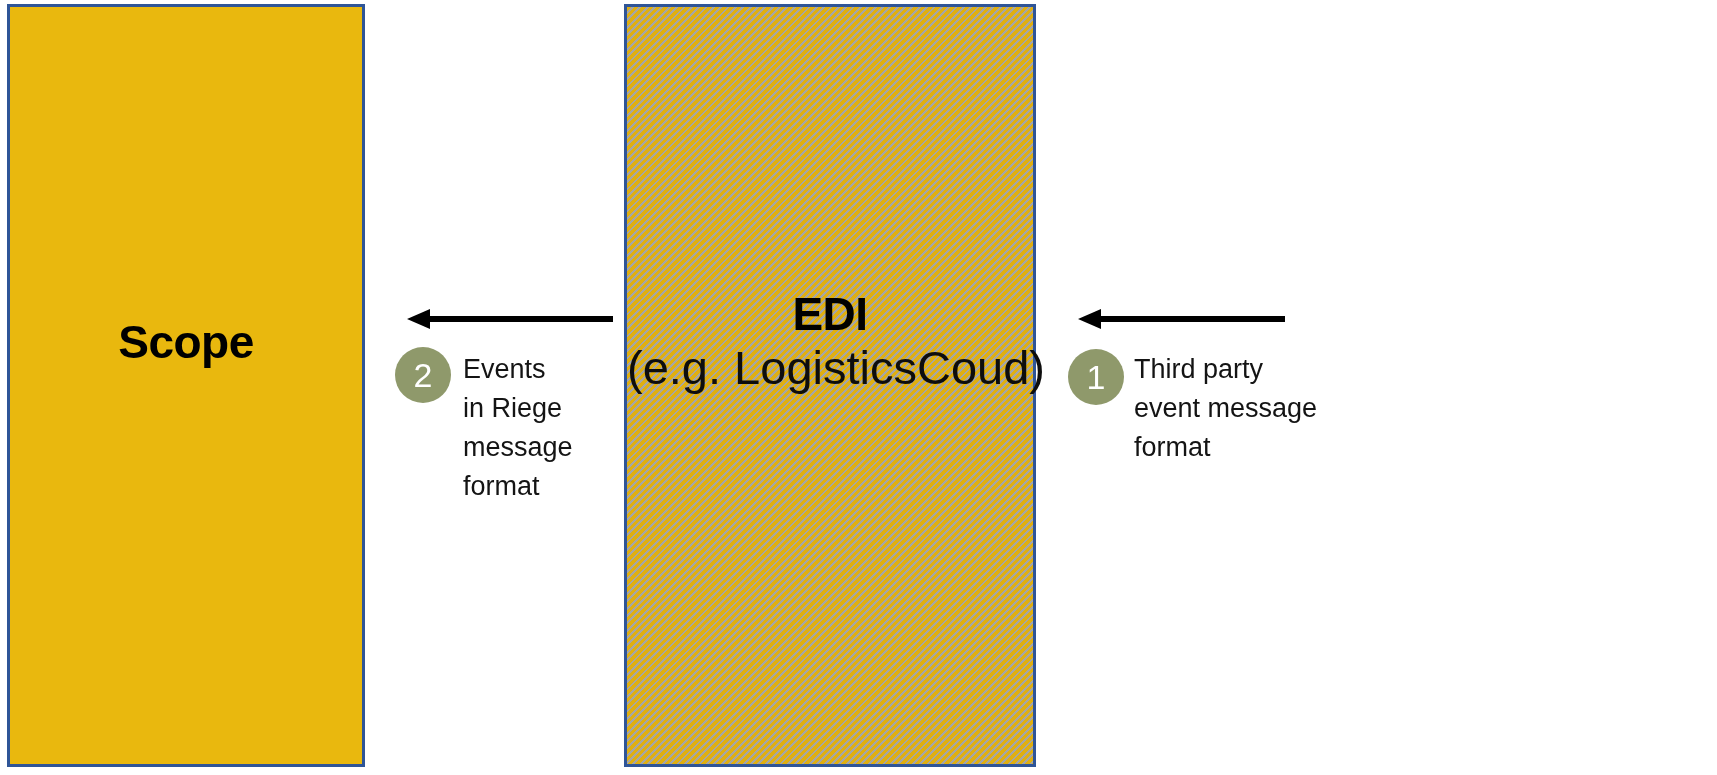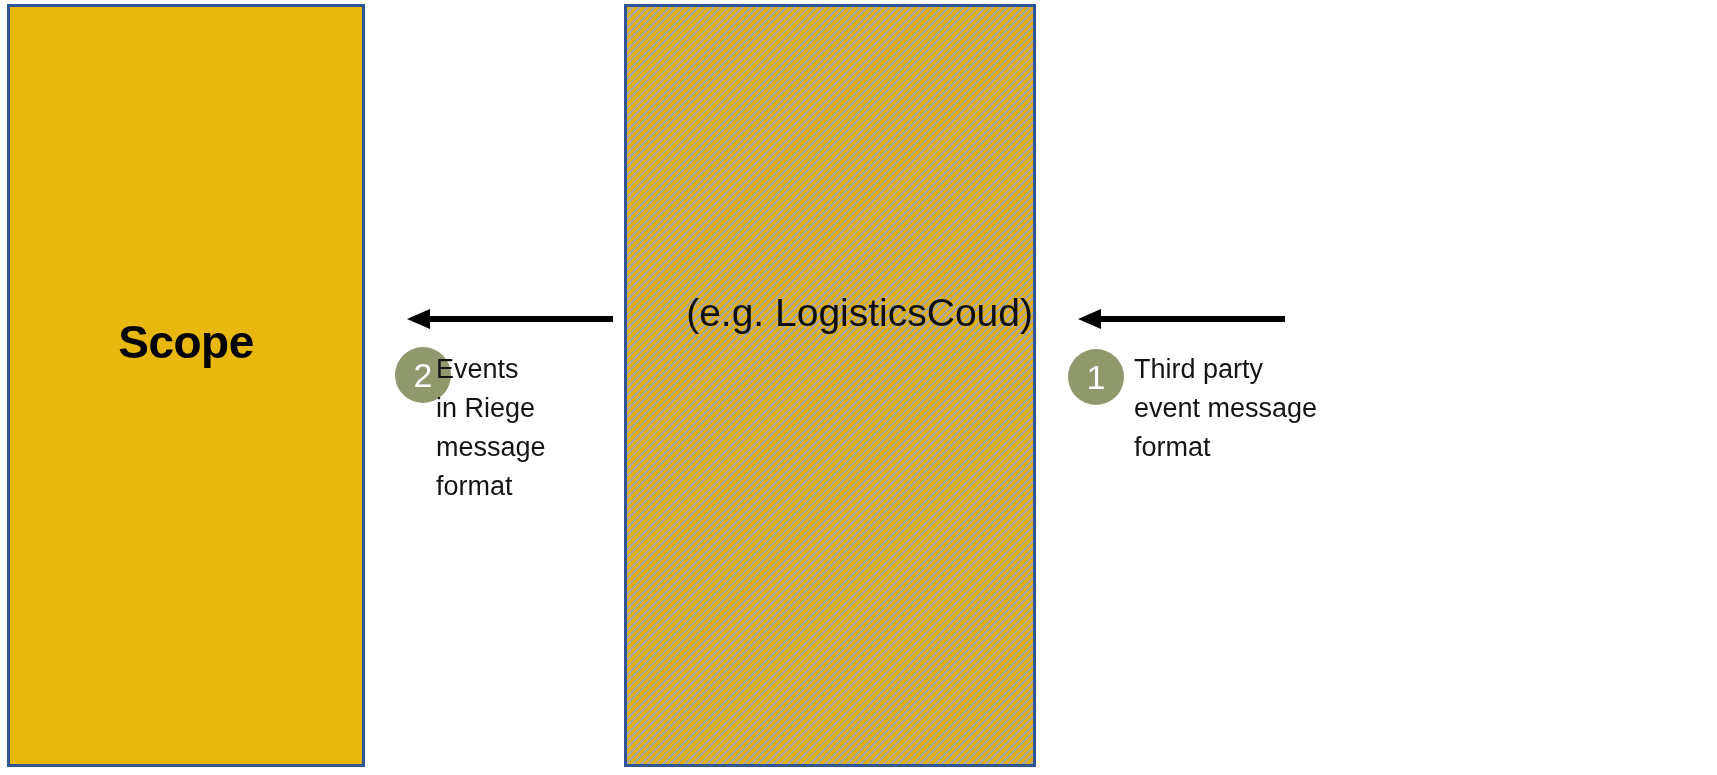--- a/index.html
+++ b/index.html
@@ -68,23 +68,23 @@
     position: absolute;
     left: 0;
     right: 0;
     text-align: center;
   }
   .converter .title-block { top: 280px; }
   .provider  .title-block { top: 272px; }
   .subtitle {
     color: #0d0d0d;
     font-weight: 400;
-    font-size: 39px;
+    font-size: 47px;
     line-height: 52px;
-    text-align: right;
+    text-align: left;
     white-space: nowrap;
   }
 
   
   .arrow {
     position: absolute;
     height: 20px;
     top: 309px;
   }
   .arrow .shaft {
@@ -127,34 +127,35 @@
 
   
   .steplabel {
     position: absolute;
     color: var(--text-black, #141414);
     font-size: 27px;
     line-height: 39px;
     font-weight: 400;
     white-space: nowrap;
   }
-  .steplabel.l2 { left: 436px;  top: 350px; }
+  .steplabel.l2 { left: 463px;  top: 350px; }
   .steplabel.l1 { left: 1134px; top: 350px; }
 </style>
 </head>
 <body>
 
 <div class="canvas">
 
   <div class="box scope">
     <div class="title one-line">Scope</div>
   </div>
 
   <div class="box converter">
     <div class="title-block">
+      <div class="title">EDI</div>
       <div class="subtitle">(e.g. LogisticsCoud)</div>
     </div>
   </div>
 
 
   <div class="arrow a1">
     <span class="head"></span>
     <span class="shaft"></span>
   </div>
 

